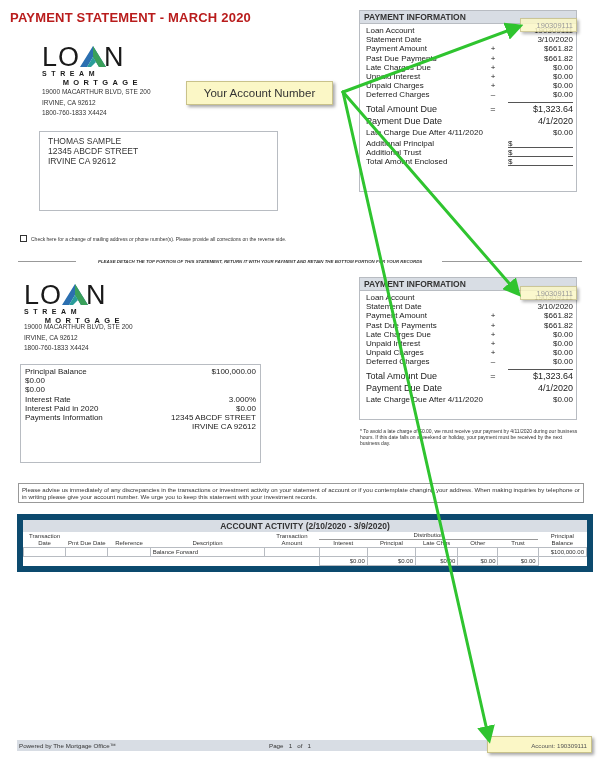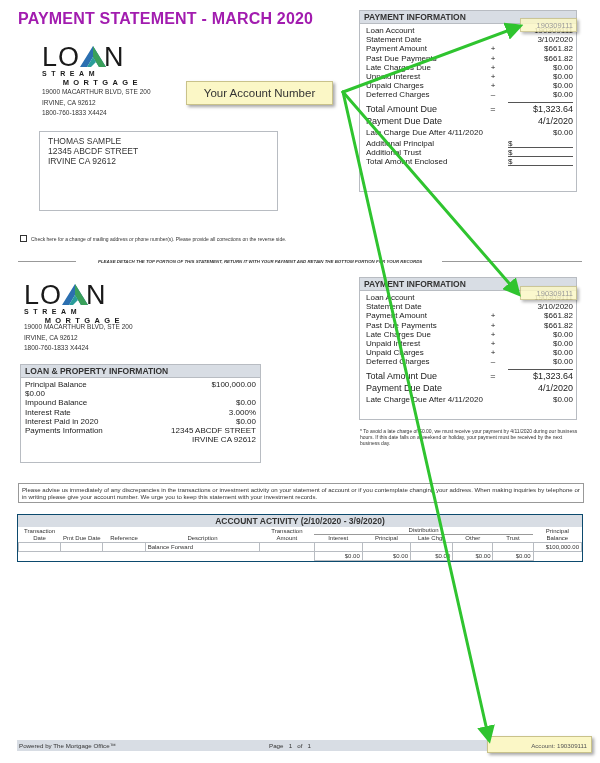--- a/index.html
+++ b/index.html
@@ -1,18 +1,18 @@
 <!DOCTYPE html>
 <html><head>
 <meta charset="utf-8">
 <style>
   html,body{margin:0;padding:0;background:#fff;}
   body{width:600px;height:763px;position:relative;overflow:hidden;font-family:"Liberation Sans",sans-serif;color:#222;}
   .abs{position:absolute;}
-  .title{left:18px;top:10px;font-size:16px;font-weight:bold;color:#a21caf;letter-spacing:0.2px;}
+  .title{left:10px;top:10px;font-size:13px;font-weight:bold;color:#b91c1c;letter-spacing:0.2px;}
   .logo{width:100px;}
   .logo-word{font-size:27px;font-weight:500;letter-spacing:1px;color:#1a1a1a;line-height:26px;position:relative;font-family:"Liberation Sans",sans-serif;}
   .logo-a{display:inline-block;width:24px;height:21px;position:relative;vertical-align:baseline;}
   .logo-a svg{position:absolute;left:0;top:0;}
   .logo-sub{font-size:7px;font-weight:bold;letter-spacing:4.6px;color:#1a1a1a;line-height:8px;}
   .logo-sub2{font-size:7.5px;font-weight:bold;letter-spacing:4.4px;color:#1a1a1a;line-height:9px;text-align:right;}
   .addr{font-size:6.5px;color:#333;line-height:10.5px;}
   .box{border:1px solid #b8bcc2;background:#fff;}
   .box-hdr{background:#d8dde4;font-size:8.5px;font-weight:bold;color:#333;padding:1px 4px;border-bottom:1px solid #b8bcc2;height:10px;line-height:10px;}
   .pi-row{display:flex;font-size:8px;line-height:9.2px;height:9.2px;color:#222;align-items:flex-end;}
@@ -27,21 +27,21 @@
   .bor-text{font-size:8.5px;line-height:10px;color:#333;padding:4px 8px;}
   .checkrow{font-size:5px;color:#333;display:flex;align-items:center;}
   .cb{width:5px;height:5px;border:1px solid #333;margin-right:4px;}
   .detach{font-size:4.4px;font-style:italic;font-weight:bold;color:#333;display:flex;align-items:center;}
   .detach .dl{height:1px;background:#999;}
   .lp-row{display:flex;font-size:8px;line-height:9.2px;padding:0 4px;}
   .lp-row .lbl{flex:1;}
   .lp-row .val{text-align:right;}
   .note{font-size:5px;line-height:6.2px;color:#333;}
   .advise{border:1px solid #999;font-size:6.1px;line-height:7.2px;padding:2px 3px;color:#333;}
-  .activity{border:1px solid #0c4a6e;}
+  .activity{border:6px solid #0c4a6e;}
   .act-hdr{background:#d8dde4;text-align:center;font-size:8.5px;font-weight:bold;color:#333;height:12px;line-height:12px;}
   table.act{border-collapse:collapse;font-size:6px;color:#333;}
   table.act td{padding:0 2px;}
   .colhead{text-align:center;line-height:7px;vertical-align:bottom;}
   .cell{border:1px solid #b8bcc2;height:8px;line-height:8px;}
   .footer{left:17px;top:740px;width:575px;height:11px;background:#d8dde4;font-size:6.2px;color:#333;line-height:11px;}
   .callout{background:#fbf7c6;border:1px solid #c9c28a;box-shadow:2px 2px 3px rgba(0,0,0,0.35);}
 </style>
 </head>
 <body>
@@ -230,31 +230,29 @@
       </div>
     <div class="pi-row" style="height:12px;line-height:12px;">
         <span class="lbl" style="width:160px;">Late Charge Due After 4/11/2020</span>
         <span class="val">$0.00</span>
       </div>
   </div>
 </div>
 <div class="abs note" style="left:360px;top:428px;width:220px;">* To avoid a late charge of $0.00, we must receive your payment by 4/11/2020 during our business hours. If this date falls on a weekend or holiday, your payment must be received by the next business day.</div>
 
 <div class="abs box" style="left:20px;top:364px;width:239px;height:97px;">
-  <div class="box-hdr">LOAN &amp; PROPERTY INFORMATION</div>
   <div style="padding-top:2px;">
     <div class="lp-row">
         <span class="lbl">Principal Balance</span>
         <span class="val">$100,000.00</span>
       </div>
     <div class="lp-row">
         <span class="val">$0.00</span>
       </div>
     <div class="lp-row">
-        <span class="lbl">Impound Balance</span>
         <span class="val">$0.00</span>
       </div>
     <div class="lp-row">
         <span class="lbl">Interest Rate</span>
         <span class="val">3.000%</span>
       </div>
     <div class="lp-row">
         <span class="lbl">Interest Paid in 2020</span>
         <span class="val">$0.00</span>
       </div>

